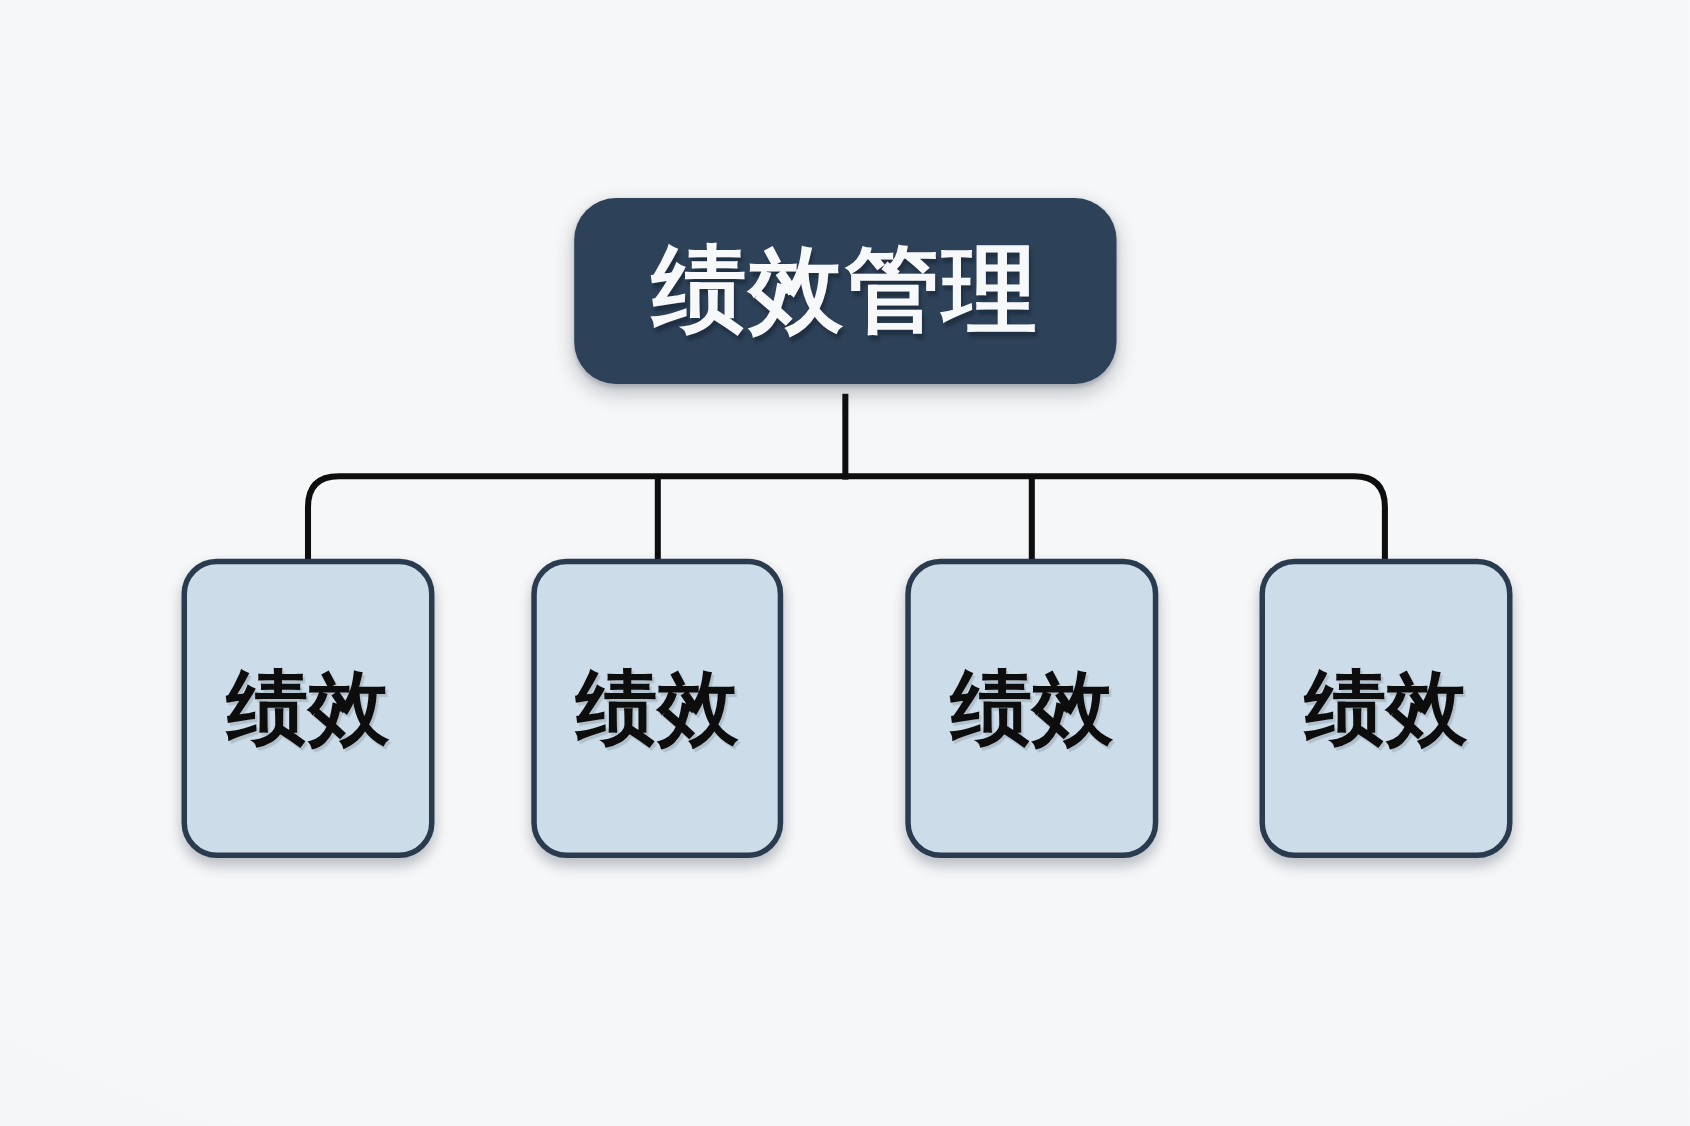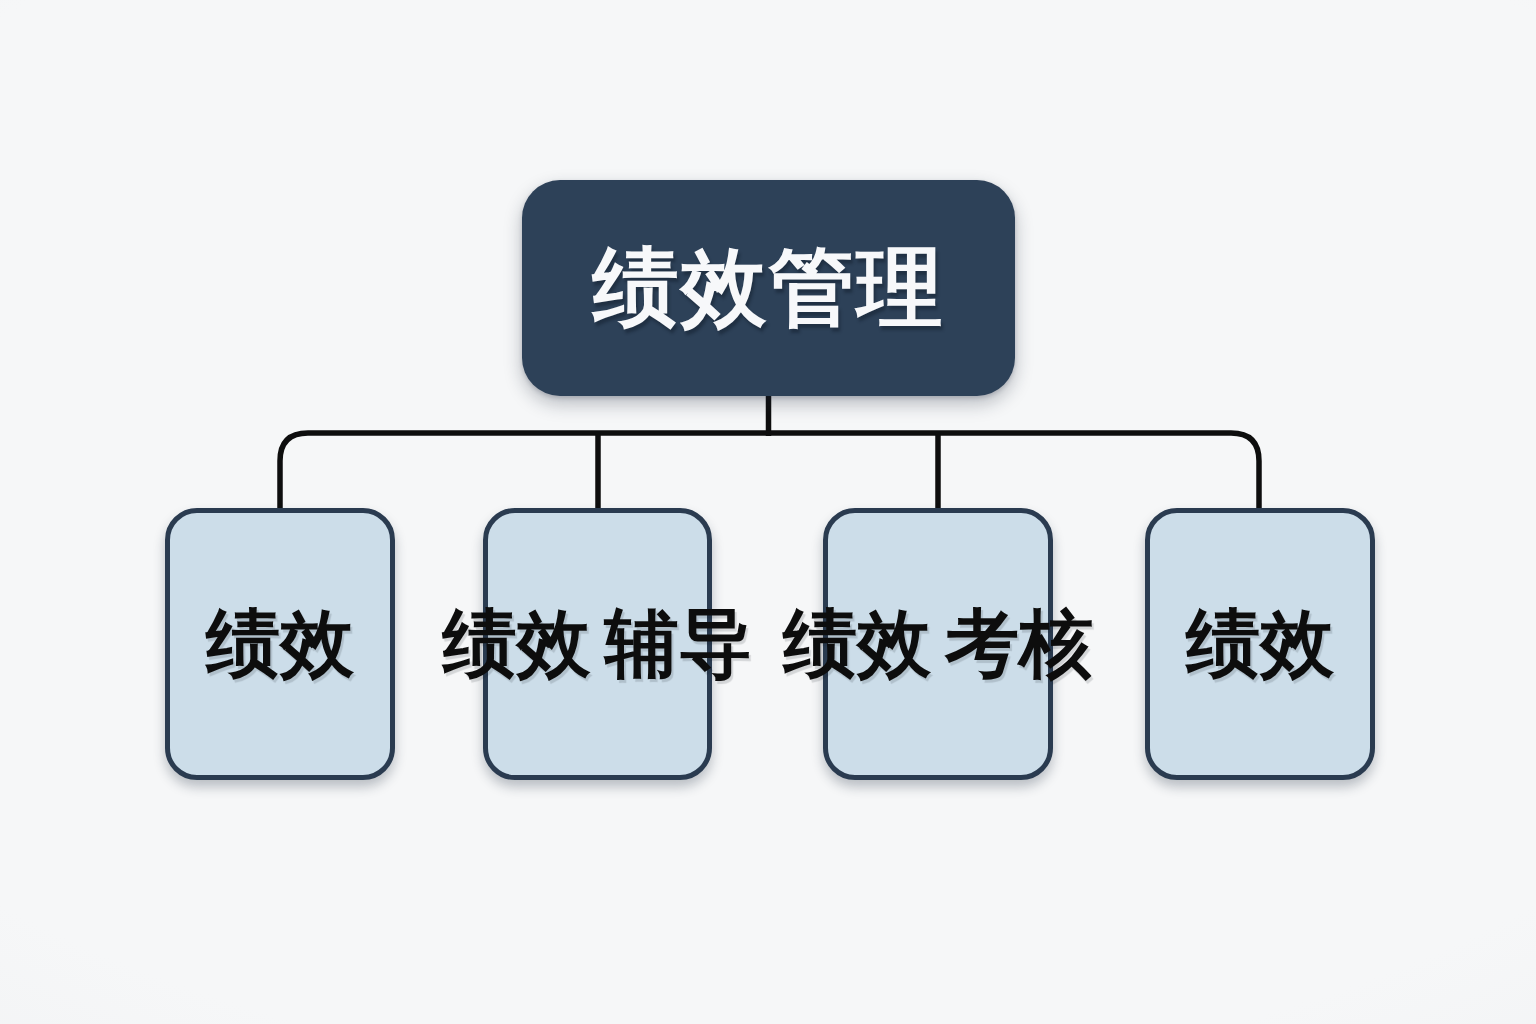--- a/index.html
+++ b/index.html
@@ -25,21 +25,21 @@
     fill: none;
     stroke: var(--line-color, #0e0e0e);
     stroke-width: 5.5;
     stroke-linecap: butt;
   }
   .root-box {
     position: absolute;
     left: 522px;
     top: 180px;
     width: 493px;
-    height: 216px;
+    height: 169px;
     background: var(--root-fill, #2d4158);
     border-radius: 38px;
     display: flex;
     align-items: center;
     justify-content: center;
     box-shadow: 0 8px 18px rgba(25, 35, 55, 0.28), 0 2px 4px rgba(25, 35, 55, 0.18);
   }
   .root-box .label {
     color: var(--root-text, #f7f8fa);
     font-size: 86px;
@@ -92,25 +92,23 @@
   <div class="root-box">
     <span class="label">绩效管理</span>
   </div>
 
   <div class="child-box child-1">
     <span class="line">绩效</span>
   </div>
 
   <div class="child-box child-2">
     <span class="line">绩效</span>
-    <span class="line">辅导</span>
   </div>
 
   <div class="child-box child-3">
     <span class="line">绩效</span>
-    <span class="line">考核</span>
   </div>
 
   <div class="child-box child-4">
     <span class="line">绩效</span>
   </div>
 
 </div>
 
 </body></html>

